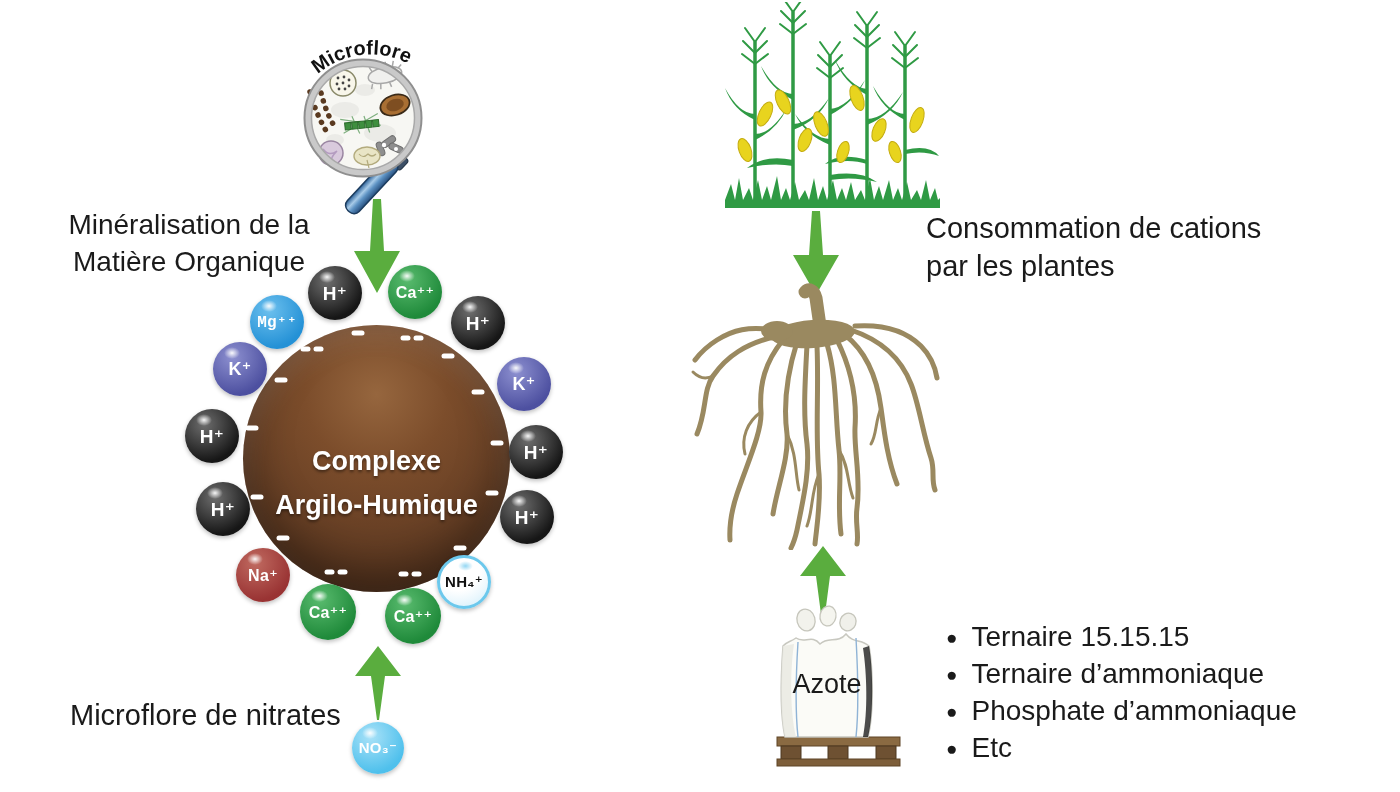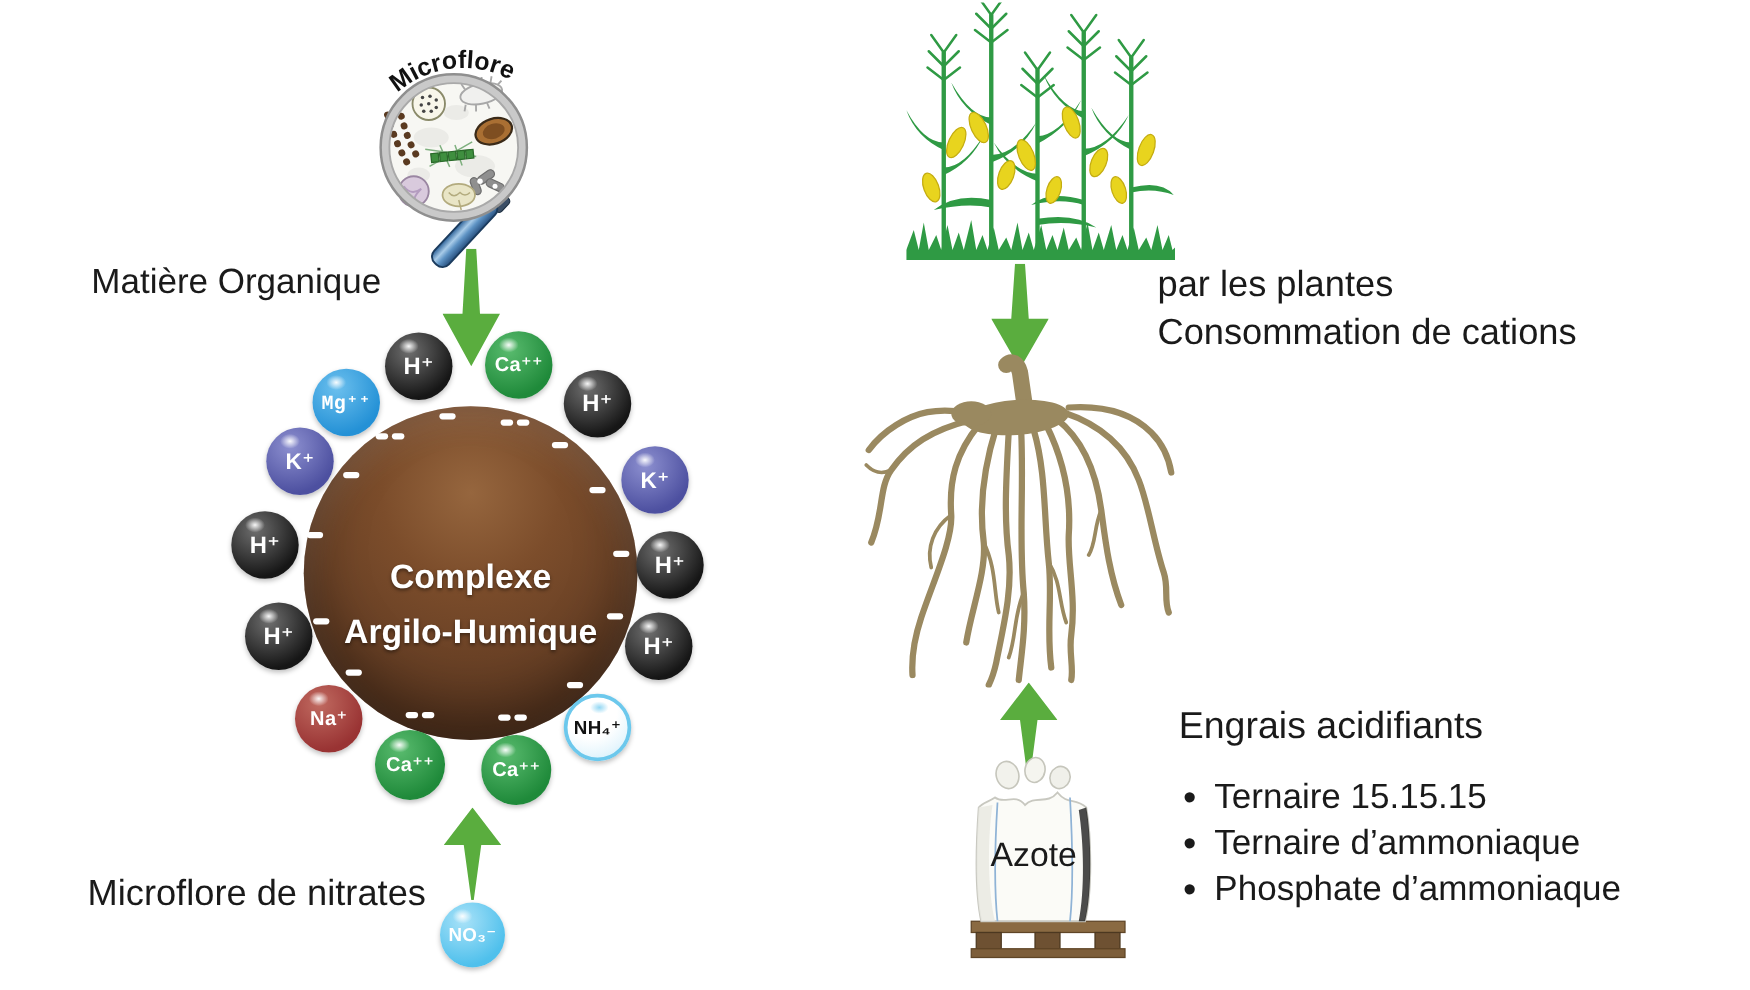--- a/index.html
+++ b/index.html
@@ -146,20 +146,21 @@
     <circle cx="78" cy="103" r="58.5" fill="none" stroke="#8f8f8f" stroke-width="2"></circle>
     <circle cx="78" cy="103" r="51.5" fill="none" stroke="#a9a9a9" stroke-width="1.5"></circle>
 
     <path id="arcM" d="M12,88 A80,80 0 0 1 150,72" fill="none"></path>
     <text font-size="20" font-weight="bold" fill="#111">
       <textPath href="#arcM" startOffset="50%" text-anchor="middle">Microflore</textPath>
     </text>
   </svg>
 
   <div class="caption" id="mineralisation">
+    <div>Minéralisation de la</div>
     <div>Matière Organique</div>
   </div>
   <div class="caption" id="lixiviation">Microflore de nitrates</div>
 
   <svg class="arrow" viewBox="0 0 46 94" style="left:354px;top:199px;width:46px;height:94px;">
     <polygon points="19,0 27,0 30,52 46,52 23,94 0,52 16,52"></polygon>
   </svg>
   <svg class="arrow" viewBox="0 0 46 74" style="left:355px;top:646px;width:46px;height:74px;">
     <polygon points="23,0 46,30 30,30 24,74 22,74 16,30 0,30"></polygon>
   </svg>
@@ -228,21 +229,21 @@
       <div class="ion green" style="left: 415px; top: 292px; height: 54px; width: 54px; font-size: 16px;">Ca⁺⁺</div>
       <div class="ion blue" style="left: 277px; top: 322px; height: 54px; width: 54px; font-size: 16px; font-family: Liberation Mono, monospace;">Mg⁺⁺</div>
       <div class="ion black" style="left: 478px; top: 323px; height: 54px; width: 54px; font-size: 19px;">H⁺</div>
       <div class="ion purple" style="left: 240px; top: 369px; height: 54px; width: 54px; font-size: 18px;">K⁺</div>
       <div class="ion purple" style="left: 524px; top: 384px; height: 54px; width: 54px; font-size: 18px;">K⁺</div>
       <div class="ion black" style="left: 212px; top: 436px; height: 54px; width: 54px; font-size: 19px;">H⁺</div>
       <div class="ion black" style="left: 536px; top: 452px; height: 54px; width: 54px; font-size: 19px;">H⁺</div>
       <div class="ion black" style="left: 223px; top: 509px; height: 54px; width: 54px; font-size: 19px;">H⁺</div>
       <div class="ion black" style="left: 527px; top: 517px; height: 54px; width: 54px; font-size: 19px;">H⁺</div>
       <div class="ion red" style="left: 263px; top: 575px; height: 54px; width: 54px; font-size: 16px;">Na⁺</div>
-      <div class="ion white" style="left: 478px; top: 582px; height: 48px; width: 48px; font-size: 15px;">NH₄⁺</div>
+      <div class="ion white" style="left: 464px; top: 582px; height: 48px; width: 48px; font-size: 15px;">NH₄⁺</div>
       <div class="ion green" style="left: 328px; top: 612px; height: 56px; width: 56px; font-size: 16px;">Ca⁺⁺</div>
       <div class="ion green" style="left: 413px; top: 616px; height: 56px; width: 56px; font-size: 16px;">Ca⁺⁺</div>
       <div class="ion cyan" style="left: 378px; top: 748px; height: 52px; width: 52px; font-size: 15px;">NO₃⁻</div>
     </div>
 
   <svg viewBox="0 0 215 206" style="left:725px;top:2px;width:215px;height:206px;">
     <g class="corn-stroke" stroke="#2f9a44" stroke-width="3.5" fill="none" stroke-linecap="round">
       <path d="M30,198 V40"></path>
         <path d="M68,198 V10"></path>
         <path d="M105,198 V54"></path>
@@ -280,22 +281,22 @@
       <ellipse cx="96" cy="122" rx="6" ry="13" transform="rotate(-22 96 122)"></ellipse>
       <ellipse cx="118" cy="150" rx="5.5" ry="11" transform="rotate(18 118 150)"></ellipse>
       <ellipse cx="132" cy="96" rx="6" ry="13" transform="rotate(-20 132 96)"></ellipse>
       <ellipse cx="154" cy="128" rx="6" ry="12" transform="rotate(22 154 128)"></ellipse>
       <ellipse cx="170" cy="150" rx="5.5" ry="11" transform="rotate(-18 170 150)"></ellipse>
       <ellipse cx="192" cy="118" rx="6" ry="13" transform="rotate(20 192 118)"></ellipse>
     </g>
   </svg>
 
   <div class="caption cap-lg" id="consommation">
+    <div>Consommation de cations</div>
     <div>par les plantes</div>
-    <div>Consommation de cations</div>
   </div>
 
   <svg viewBox="0 0 255 268" style="left:685px;top:282px;width:255px;height:268px;">
     <g stroke="#9a8960" fill="none" stroke-linecap="round">
       <path d="M120,10 C124,6 129,8 131,16 L135,44" stroke-width="13"></path>
       <g stroke-width="5">
         <path d="M92,54 C60,62 42,74 28,94 C18,108 22,128 12,152"></path>
         <path d="M98,58 C80,80 74,102 76,130 C77,150 62,182 52,212 C47,227 44,242 45,258"></path>
         <path d="M112,60 C102,92 98,122 102,152 C104,176 92,206 88,232"></path>
         <path d="M122,63 C120,100 118,132 122,162 C125,190 118,218 112,248 C110,257 108,262 106,266"></path>
@@ -340,26 +341,28 @@
           <path d="M16,80 H101"></path>
           <path d="M15,100 H101"></path>
           <path d="M16,118 H100"></path>
       </g>
       <path d="M30,38 C28,70 27,105 30,133" stroke="#8fb3d6" stroke-width="1.4" fill="none"></path>
       <path d="M88,34 C90,70 91,105 88,133" stroke="#8fb3d6" stroke-width="1.4" fill="none"></path>
       <text x="59" y="89" text-anchor="middle" font-size="27" fill="#1a1a1a">Azote</text>
     </g>
   </svg>
 
-  <div class="caption" id="engrais-heading">Engrais acidifiants</div>
   <ul id="fertilizer-list">
     <li>
         <span>Ternaire 15.15.15</span>
       </li>
     <li>
         <span>Ternaire d’ammoniaque</span>
       </li>
     <li>
         <span>Phosphate d’ammoniaque</span>
       </li>
+    <li>
+        <span>Etc</span>
+      </li>
   </ul>
 
 </div>
 
 </body></html>

